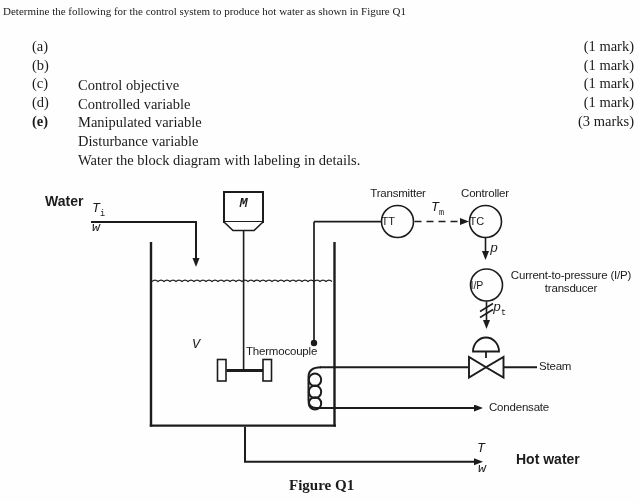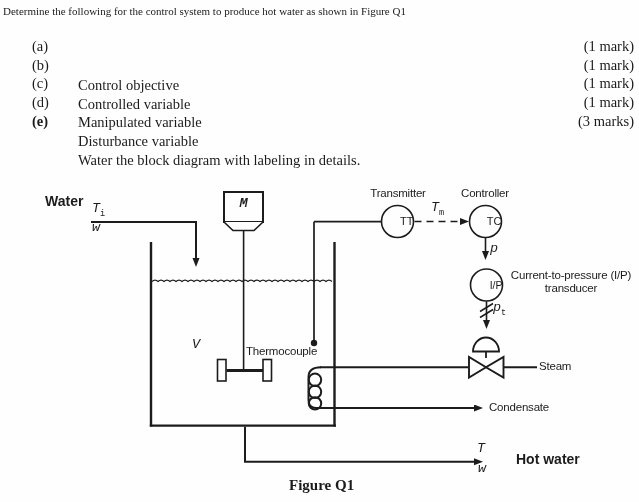--- a/index.html
+++ b/index.html
@@ -12,21 +12,21 @@
   .qrow .marks{position:absolute;right:5px;margin-left:13px;}
   .bold{font-weight:bold;}
   .fig{position:absolute;left:0;top:0;width:639px;height:502px;}
   svg{position:absolute;left:0;top:0;}
   .lbl{position:absolute;font-family:"Liberation Sans",sans-serif;font-size:11.5px;
        line-height:12px;color:#1c1c1c;white-space:nowrap;letter-spacing:-0.2px;}
   .lbl.b{font-weight:bold;font-size:14px;letter-spacing:0;}
   .math{font-family:Liberation Mono, monospace;font-style:italic;font-size:13.5px;letter-spacing:0;}
   .math sub{font-style:normal;font-size:8.5px;line-height:0;}
   .ctext{text-align:center;}
-  .circle-lbl{position:absolute;width:32px;text-align:right;font-family:"Liberation Sans",sans-serif;
+  .circle-lbl{position:absolute;width:32px;text-align:left;font-family:"Liberation Sans",sans-serif;
        font-size:11px;color:#1c1c1c;letter-spacing:0;}
   .caption{position:absolute;left:289px;top:477px;font-size:15px;font-weight:bold;
        font-family:"Liberation Serif",serif;text-align:right;}
 </style>
 </head>
 <body>
 
 <div class="page">
 
   <div class="qtitle">Determine the following for the control system to produce hot water as shown in Figure Q1</div>

